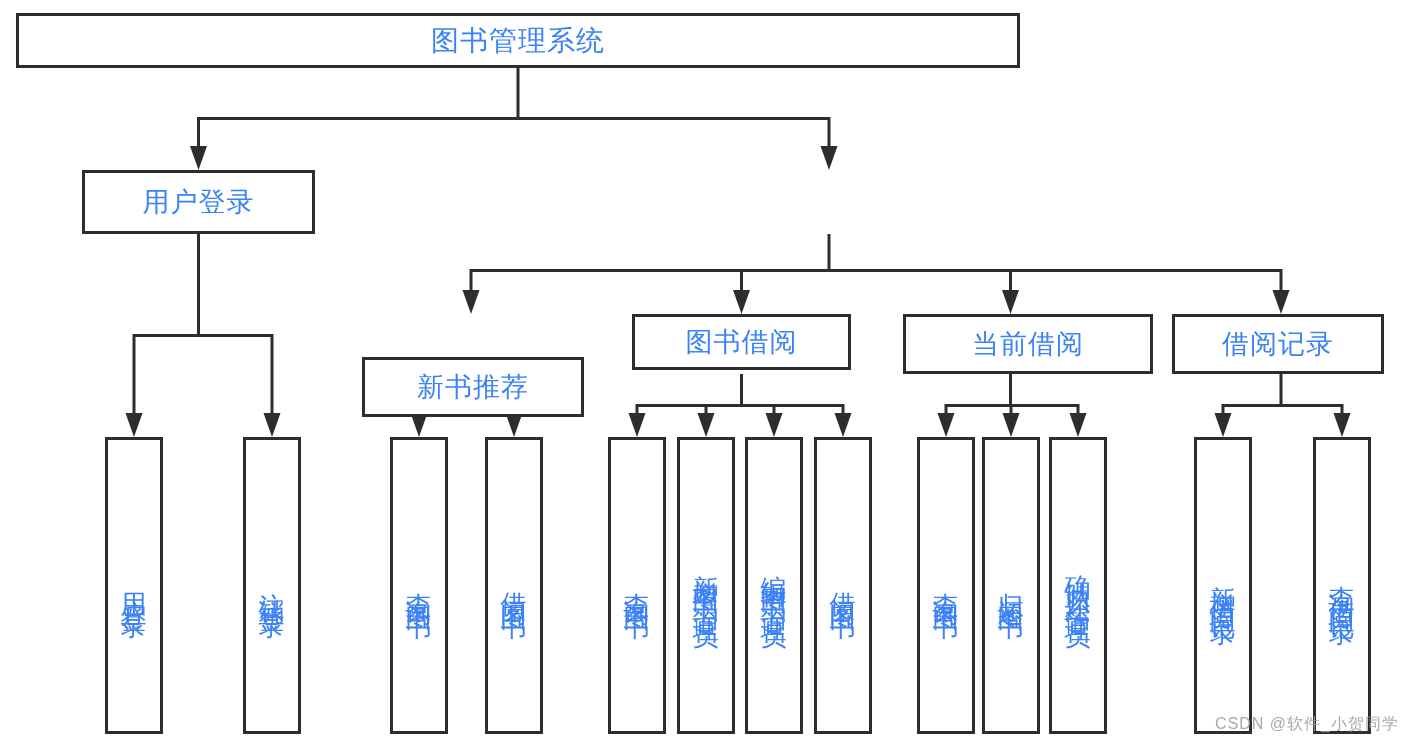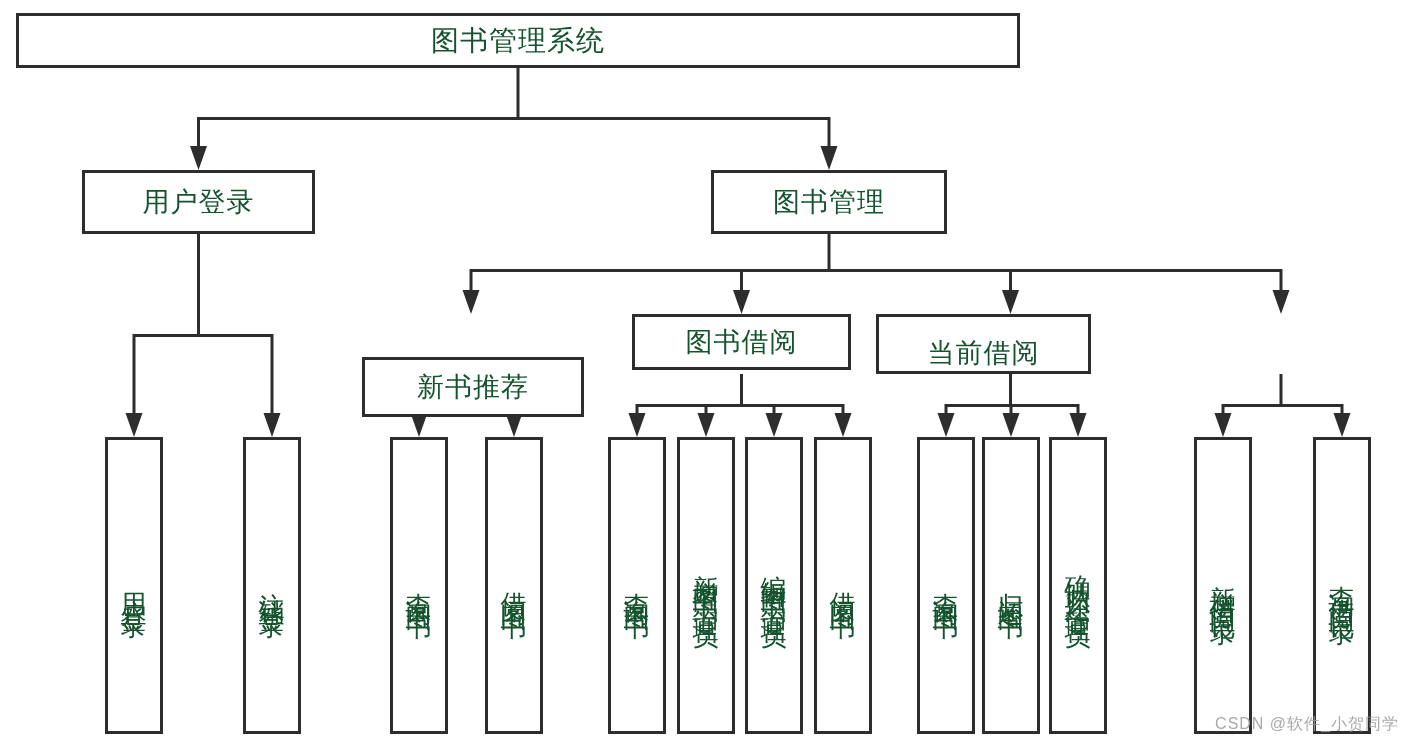--- a/index.html
+++ b/index.html
@@ -17,21 +17,21 @@
     width: 1405px; height: 747px;
   }
   .node {
     position: absolute;
     box-sizing: border-box;
     background: #ffffff;
     border: 3px solid #2d2d2d;
     display: flex;
     align-items: center;
     justify-content: center;
-    color: #14532d;
+    color: #3b82f6;
   }
   .hlabel {
     font-size: 27px;
     letter-spacing: 1px;
     white-space: nowrap;
   }
   .root-label { font-size: 28px; }
   .leaf { width: 58px; top: 437px; height: 297px; }
   .vlabel {
     writing-mode: vertical-rl;
@@ -89,32 +89,32 @@
       M1333.5 413 H1350.5 L1342 437 Z"></path>
   </svg>
 
   <div class="node" style="left:16px; top:13px; width:1004px; height:55px;">
     <span class="hlabel root-label">图书管理系统</span>
   </div>
 
   <div class="node" style="left:82px; top:170px; width:233px; height:64px;">
     <span class="hlabel">用户登录</span>
   </div>
-  <div class="node" style="left:711px; top:170px; width:236px; height:64px;">
-    <span class="hlabel">图书管理</span>
-  </div>
 
   <div class="node" style="left:362px; top:314px; width:222px; height:60px;margin-top:43px;">
     <span class="hlabel">新书推荐</span>
   </div>
   <div class="node" style="left:632px; top:314px; width:219px; height:56px;">
     <span class="hlabel">图书借阅</span>
   </div>
-  <div class="node" style="left:876px; top:314px; width:215px; height:60px;align-items:flex-end;">
+  <div class="node" style="left:903px; top:314px; width:250px; height:60px;">
     <span class="hlabel">当前借阅</span>
+  </div>
+  <div class="node" style="left:1172px; top:314px; width:212px; height:60px;">
+    <span class="hlabel">借阅记录</span>
   </div>
 
   <div class="node leaf" style="left:105px;">
     <span class="vlabel">用户登录</span>
   </div>
   <div class="node leaf" style="left:243px;">
     <span class="vlabel">注销登录</span>
   </div>
   <div class="node leaf" style="left:390px;">
     <span class="vlabel">查询图书</span>

